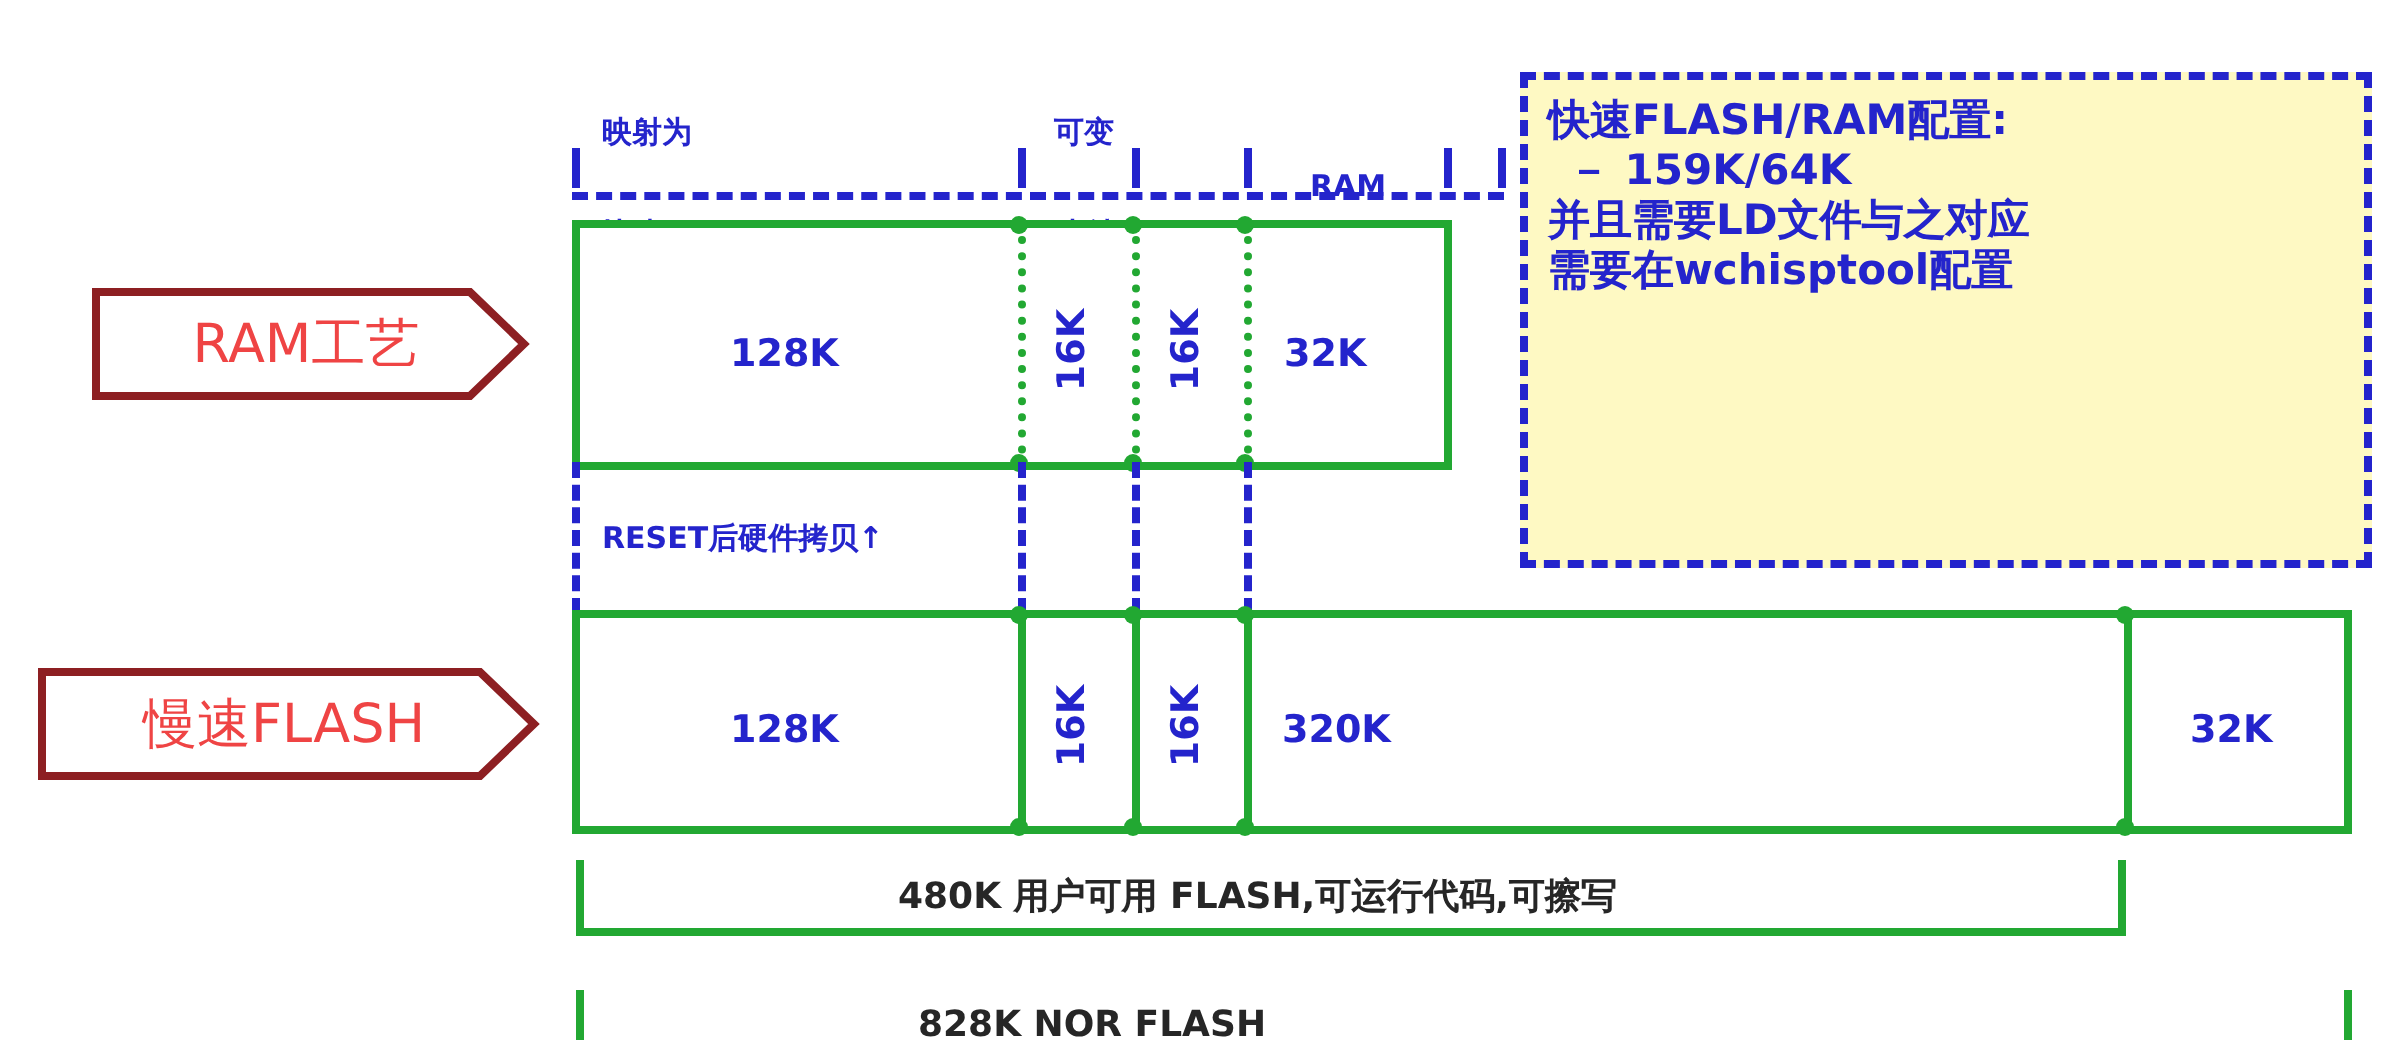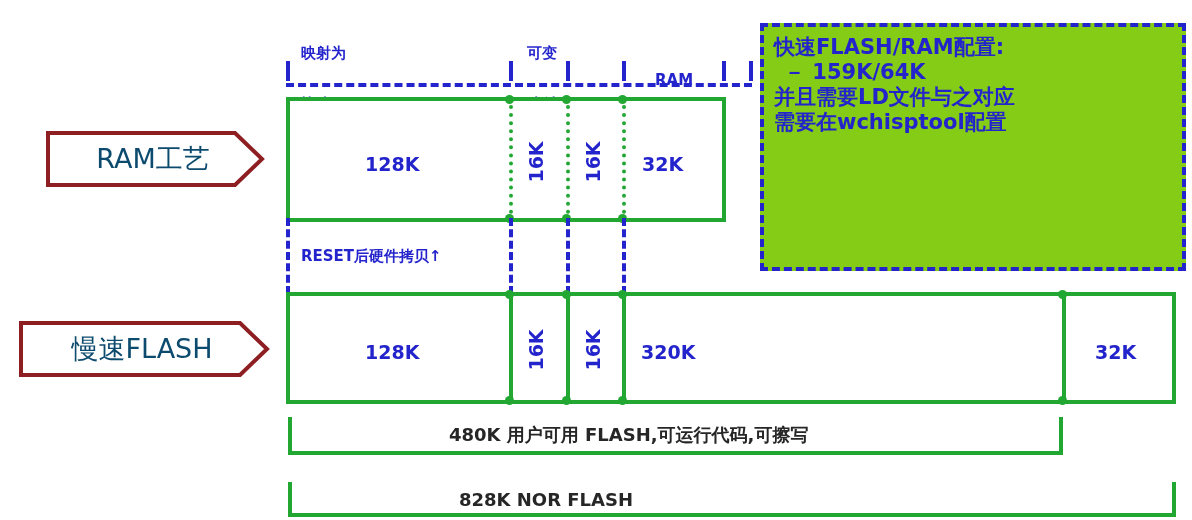--- a/index.html
+++ b/index.html
@@ -1,21 +1,21 @@
 <!DOCTYPE html>
 <html><head>
 <meta charset="utf-8">
 <style>
   html,body{margin:0;padding:0;background:#ffffff;}
   body{
     width:1192px;height:520px;position:relative;overflow:hidden;
     font-family:"DejaVu Sans","Liberation Sans",sans-serif;
     -webkit-font-smoothing:antialiased;
   }
-  .stage{position:absolute;left:0;top:5px;width:1192px;height:384px;}
+  .stage{position:absolute;left:0;top:18px;width:1192px;height:384px;}
 
   
   
 
   
   .col-label{
     position:absolute;color:#2424cc;font-weight:bold;font-size:15px;
     line-height:17px;letter-spacing:0px;white-space:pre;
   }
 
@@ -54,31 +54,31 @@
     position:absolute;width:0;border-left:4px dotted #22a832;
   }
   
   .node-dot{
     position:absolute;width:9px;height:9px;border-radius:50%;
     background:#22a832;
   }
 
   
   .tag{
-    position:absolute;color:#0c4a6e;font-weight:normal;font-size:27px;
+    position:absolute;color:#ef4444;font-weight:normal;font-size:27px;
     display:flex;align-items:center;justify-content:center;
     letter-spacing:0px;white-space:nowrap;
   }
   .tag .tag-text{position:relative;z-index:2;padding:0 14px 0 10px;}
   .tag .tag-shape{position:absolute;left:0;top:0;width:100%;height:100%;z-index:1;}
 
   
   .callout{
     position:absolute;border:4px dashed #2424cc;box-sizing:border-box;
-    color:#2424cc;font-weight:bold;background:#84cc16;
+    color:#2424cc;font-weight:bold;background:#fef9c3;
   }
   .callout-line{
     font-size:21px;line-height:25px;white-space:pre;
     padding-left:10px;
   }
 
   
   .note{
     position:absolute;color:#2424cc;font-weight:bold;font-size:15px;
     white-space:nowrap;

